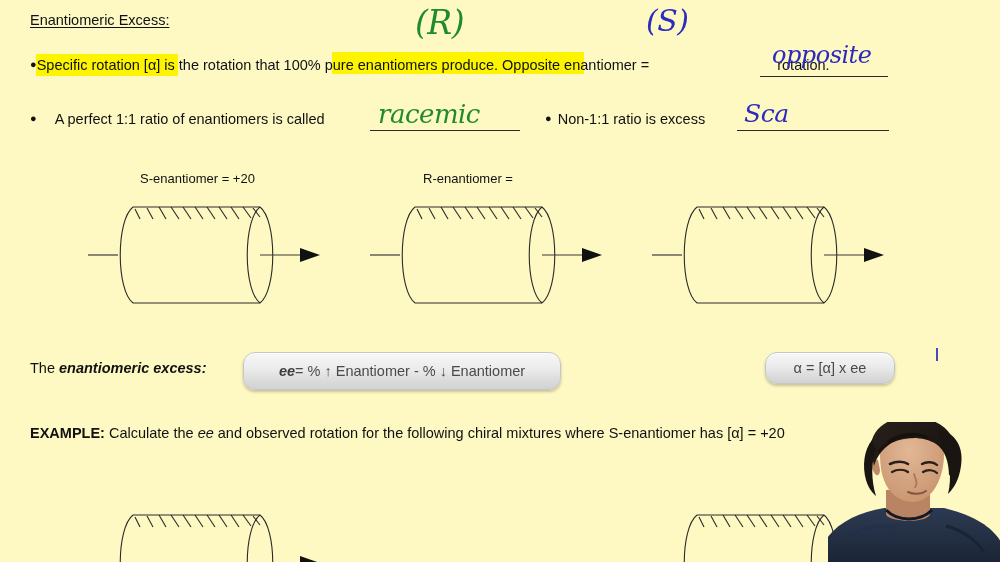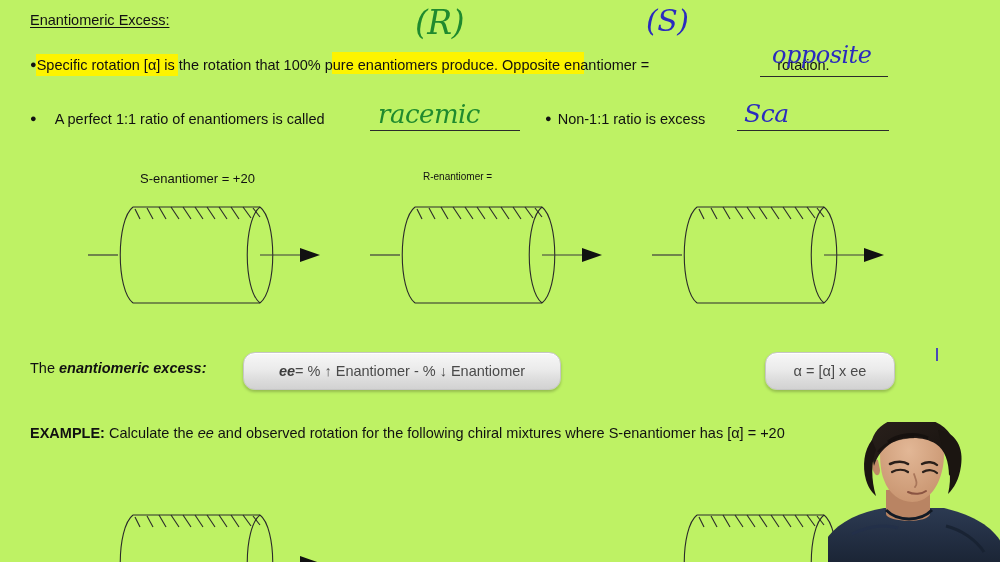--- a/index.html
+++ b/index.html
@@ -8,21 +8,21 @@
     background: #ffffff;
   }
   body {
     font-family: "Liberation Sans", sans-serif;
     color: #111111;
   }
   #page {
     position: relative;
     width: 1000px;
     height: 562px;
-    background: #bef264;
+    background: #fef9c3;
     overflow: hidden;
   }
 
   
   .abs { position: absolute; }
   .t {
     font-size: 14.5px;
     line-height: 1.2;
     white-space: nowrap;
     color: #111;
@@ -131,21 +131,21 @@
 
   <div class="hand hand-blue" style="left:772px; top:41px; font-size:24px;">opposite</div>
 
   <div class="hand hand-green" style="left:378px; top:99px; font-size:26px;">racemic</div>
 
   <div class="hand hand-blue" style="left:744px; top:99px; font-size:25px;">Sca</div>
 
   <div class="tick-mark" style="left:936px; top:348px; width:2px; height:13px;"></div>
 
   <div class="abs t" style="left:140px; top:171px; font-size:13px;">S-enantiomer = +20</div>
-  <div class="abs t" style="left:423px; top:171px; font-size:10px;">R-enantiomer =</div>
+  <div class="abs t" style="left:423px; top:171px; font-size:13px;">R-enantiomer =</div>
 
   <div class="cyl" style="left:88px; top:190px;">
     <svg width="250" height="140" viewBox="0 0 250 140">
       <g fill="none" stroke="#2a2a2a" stroke-width="1.1">
         <path d="M45,17 L172,17"></path>
         <path d="M45,113 L172,113"></path>
         <path d="M45,17 C28,30 28,100 45,113"></path>
         <path d="M172,17 C155,30 155,100 172,113"></path>
         <path d="M172,17 C189,30 189,100 172,113"></path>
         <path d="M47,19 L52,29"></path>
@@ -227,21 +227,21 @@
   <div class="abs t" style="left:30px; top:360px;">
     <span>The </span><span class="bi">enantiomeric excess:</span>
   </div>
 
   <div class="pill" style="left:243px; top:352px; width:318px; height:38px;">
     <span class="k">ee</span>
       <span> = % ↑ Enantiomer - % ↓ Enantiomer</span>
   </div>
 
 
-  <div class="pill" style="left:765px; top:352px; width:130px; height:38px;">
+  <div class="pill" style="left:765px; top:352px; width:130px; height:32px;">
     <span>α = [α] x ee</span>
   </div>
 
   <div class="abs t" style="left:30px; top:425px;">
     <span class="bold">EXAMPLE:</span><span> Calculate the </span><span class="ital">ee</span><span> and observed rotation for the following chiral mixtures where S-enantiomer has [α] = +20</span>
   </div>
 
   <div class="cyl" style="left:88px; top:498px;">
     <svg width="250" height="140" viewBox="0 0 250 140">
       <g fill="none" stroke="#2a2a2a" stroke-width="1.1">

